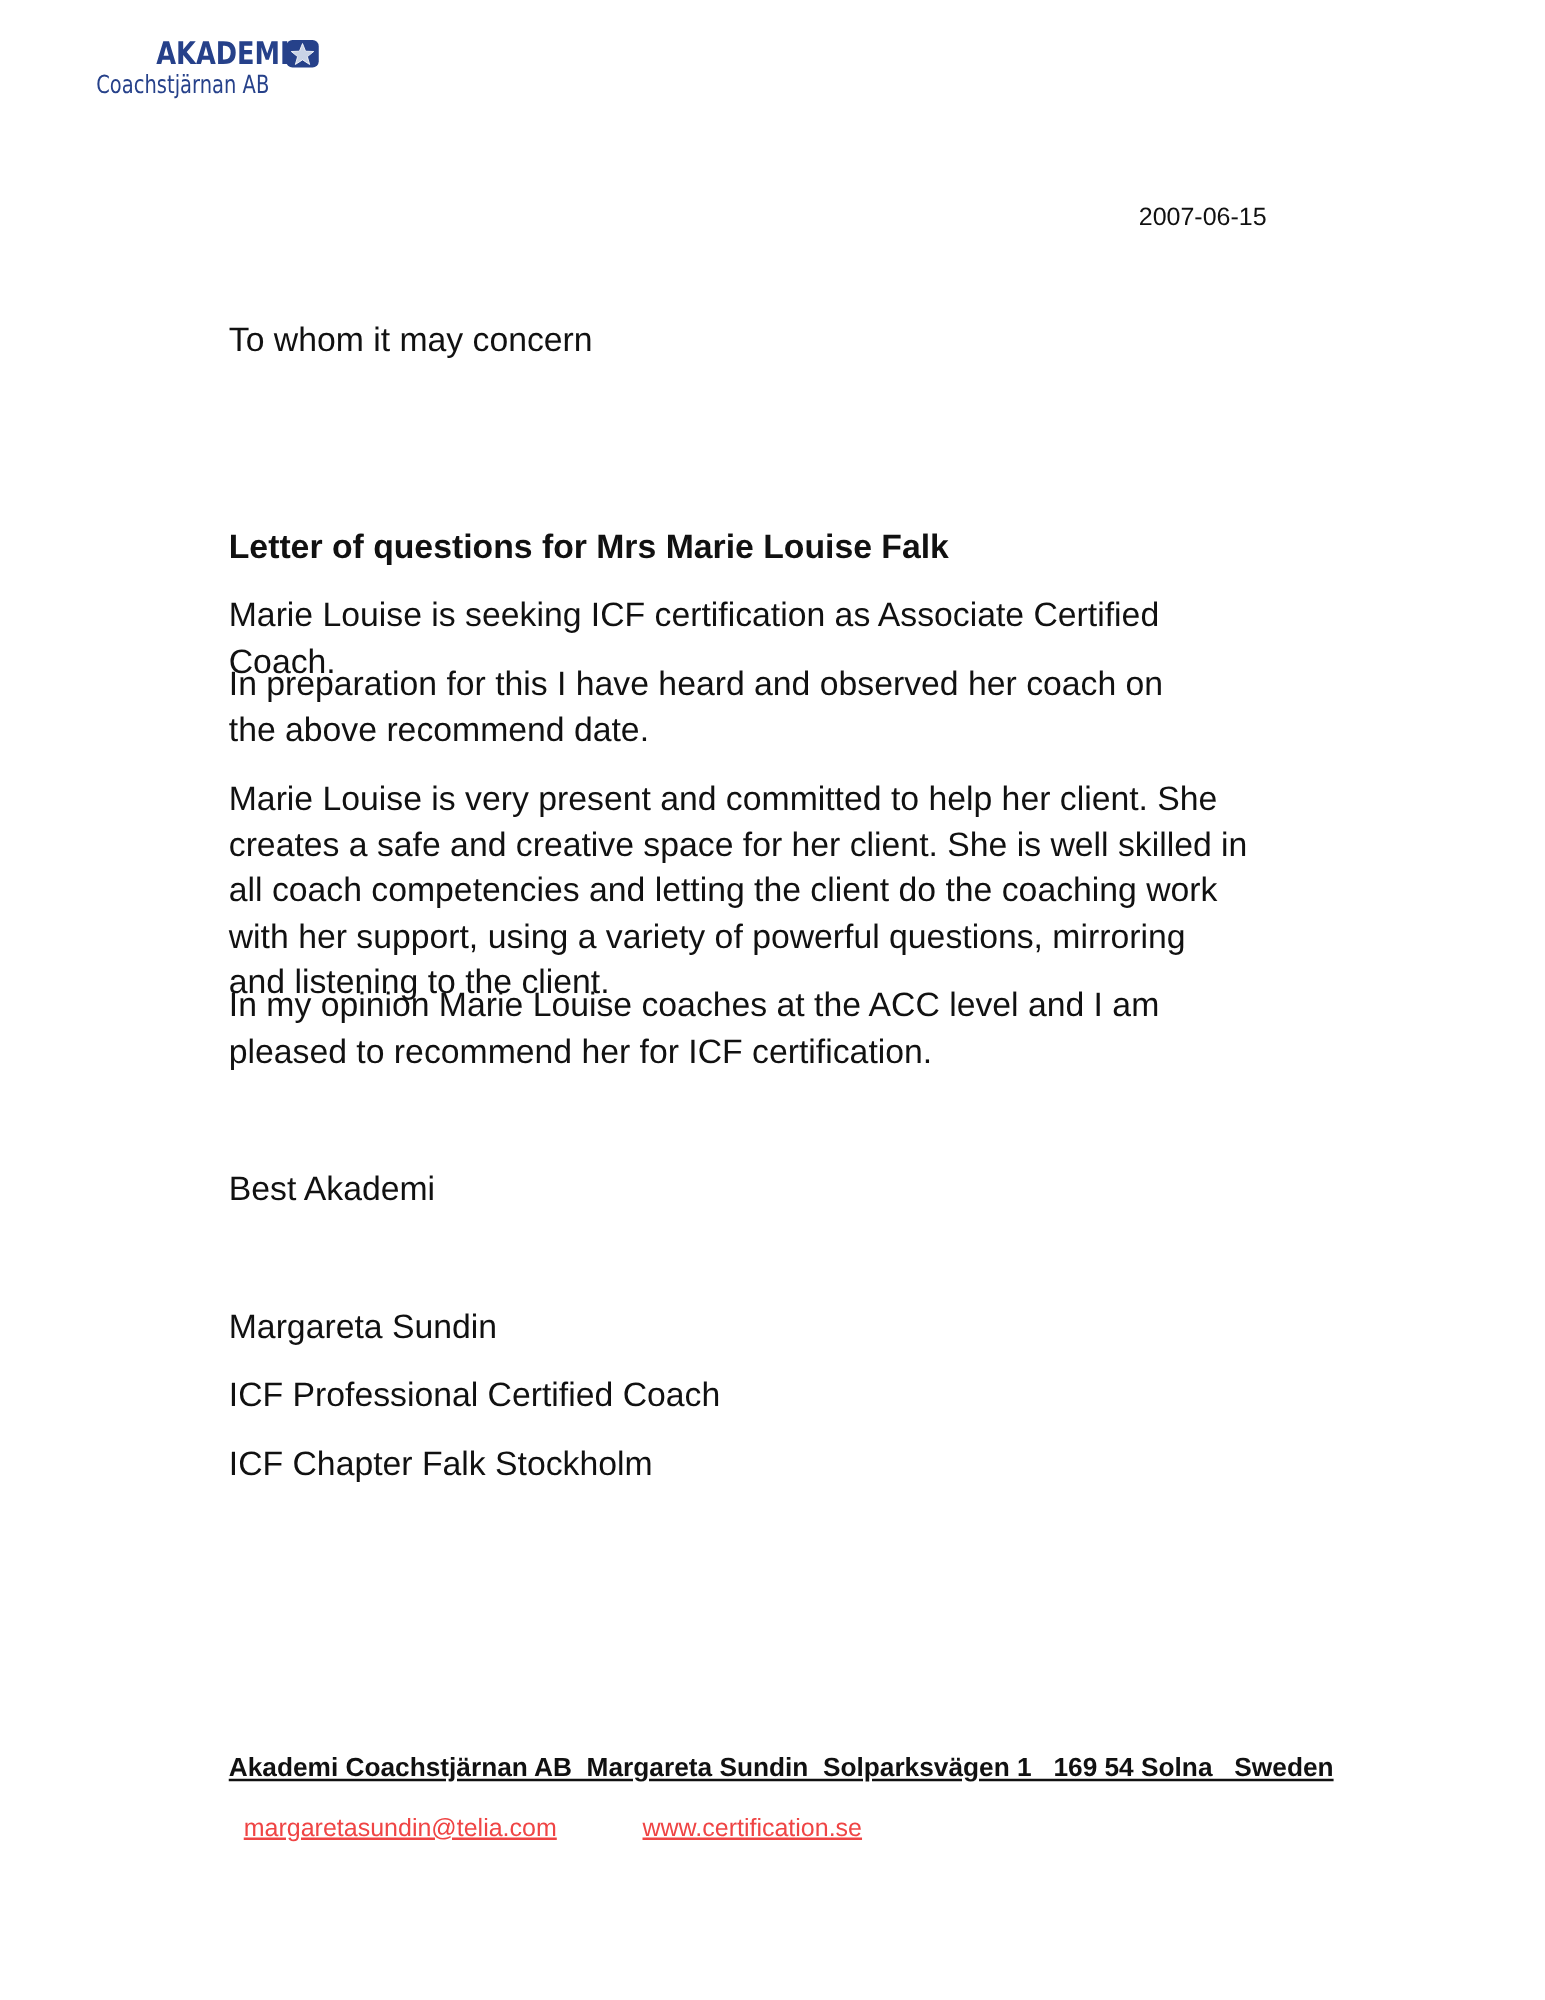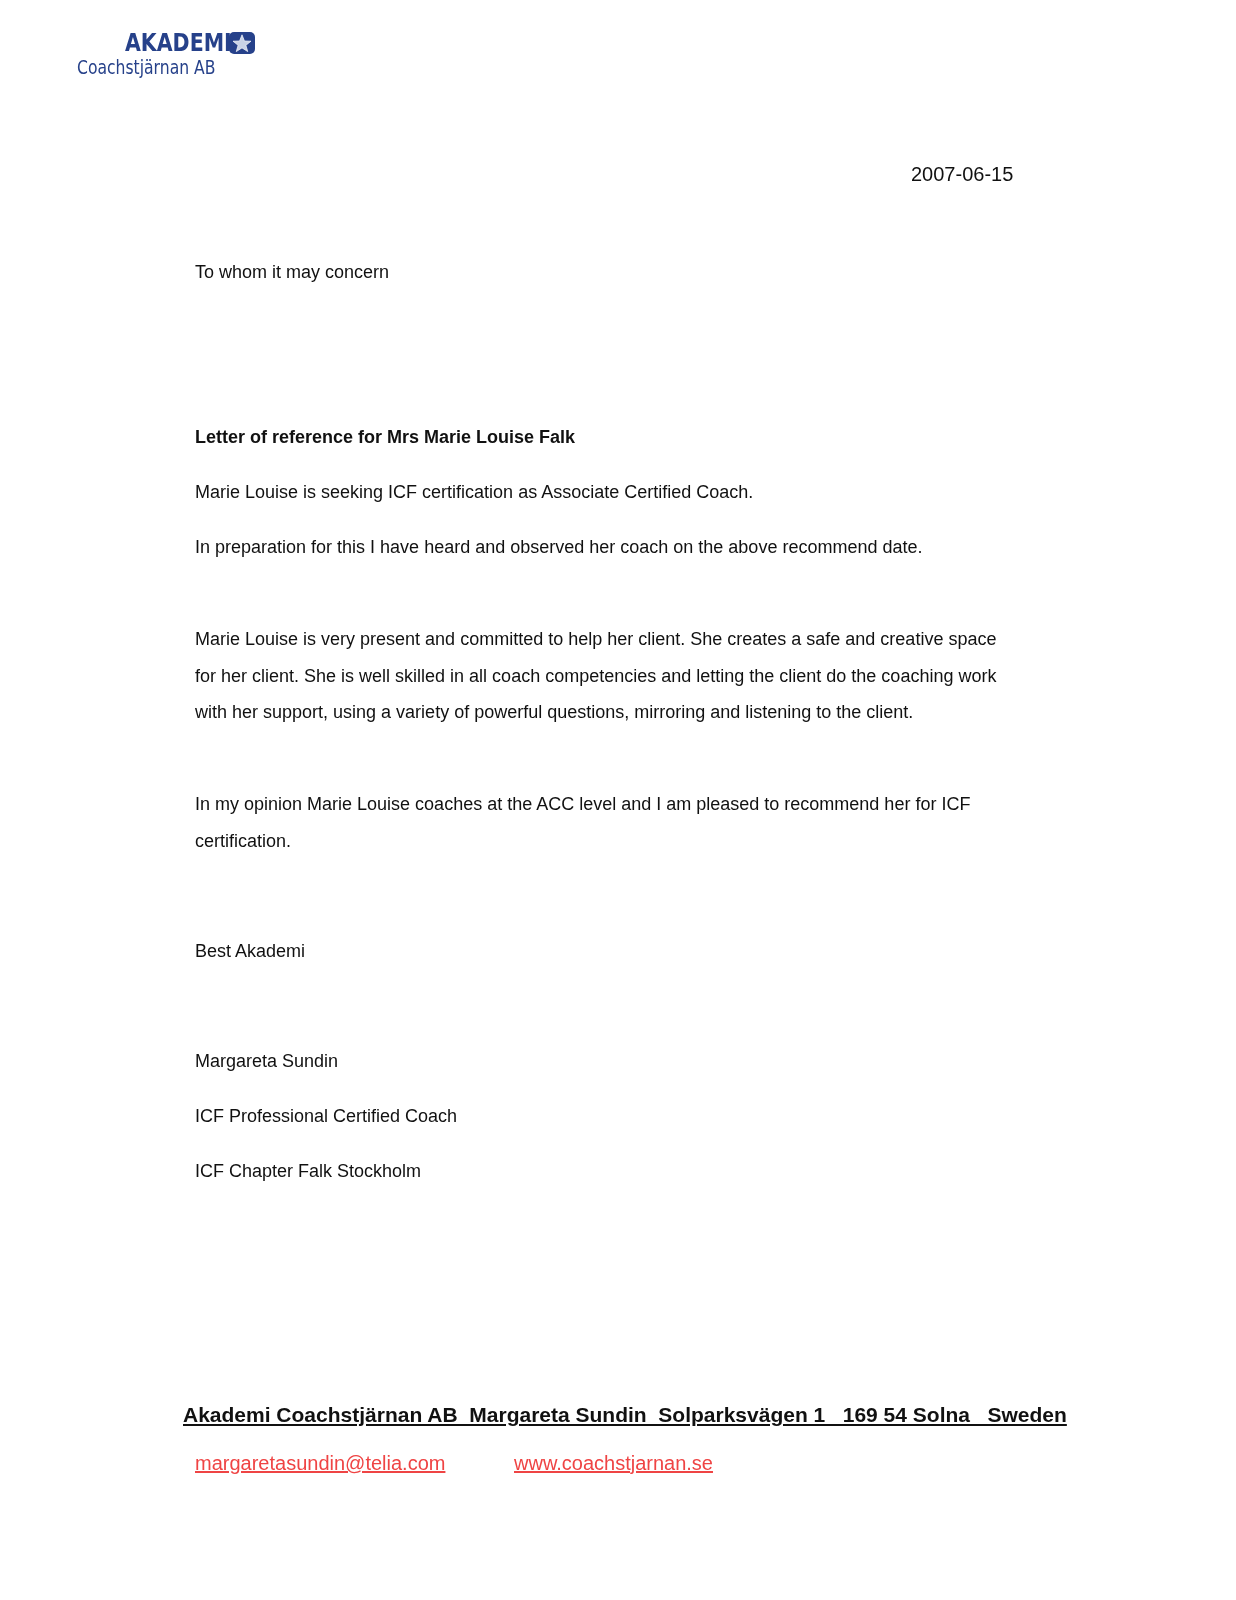--- a/index.html
+++ b/index.html
@@ -60,23 +60,22 @@
     .date {
       position: absolute;
       left: 911px;
       top: 163px;
       font-size: 20px;
     }
     .content {
       position: absolute;
       left: 183px;
       width: 830px;
-      font-size: 18px;
+      font-size: 27px;
       line-height: 36.5px;
-      margin-left: 12px;
     }
     .greeting { top: 254px; }
     .heading { top: 419px; font-weight: bold; }
     .para1 { top: 474px; }
     .para2 { top: 529px; }
     .para3 { top: 621px; }
     .para4 { top: 786px; }
     .closing { top: 933px; }
     .sig-name { top: 1043px; }
     .sig-title1 { top: 1098px; }
@@ -118,31 +117,31 @@
       </svg>
     </span>
   </div>
   <span class="logo-sub">Coachstjärnan AB</span>
 </div>
 
 <div class="date">2007-06-15</div>
 
 <div class="content greeting">To whom it may concern</div>
 
-<div class="content heading">Letter of reference for Mrs Marie Louise Falk</div>
+<div class="content heading">Letter of questions for Mrs Marie Louise Falk</div>
 
 <div class="content para1">Marie Louise is seeking ICF certification as Associate Certified Coach.</div>
 <div class="content para2" style="width:790px;">In preparation for this I have heard and observed her coach on the above recommend date.</div>
 <div class="content para3" style="width:815px;">Marie Louise is very present and committed to help her client. She creates a safe and creative space for her client. She is well skilled in all coach competencies and letting the client do the coaching work with her support, using a variety of powerful questions, mirroring and listening to the client.</div>
 <div class="content para4" style="width:790px;">In my opinion Marie Louise coaches at the ACC level and I am pleased to recommend her for ICF certification.</div>
 
 <div class="content closing">Best Akademi</div>
 
 <div class="content sig-name">Margareta Sundin</div>
 <div class="content sig-title1">ICF Professional Certified Coach</div>
 <div class="content sig-title2">ICF Chapter Falk Stockholm</div>
 
 <div class="footer-address">Akademi Coachstjärnan AB  Margareta Sundin  Solparksvägen 1   169 54 Solna   Sweden</div>
 
 <div class="footer-links">
   <a class="link-email">margaretasundin@telia.com</a>
-  <a class="link-web">www.coachstjarnan.se</a>
+  <a class="link-web">www.certification.se</a>
 </div>
 
 </body></html>

